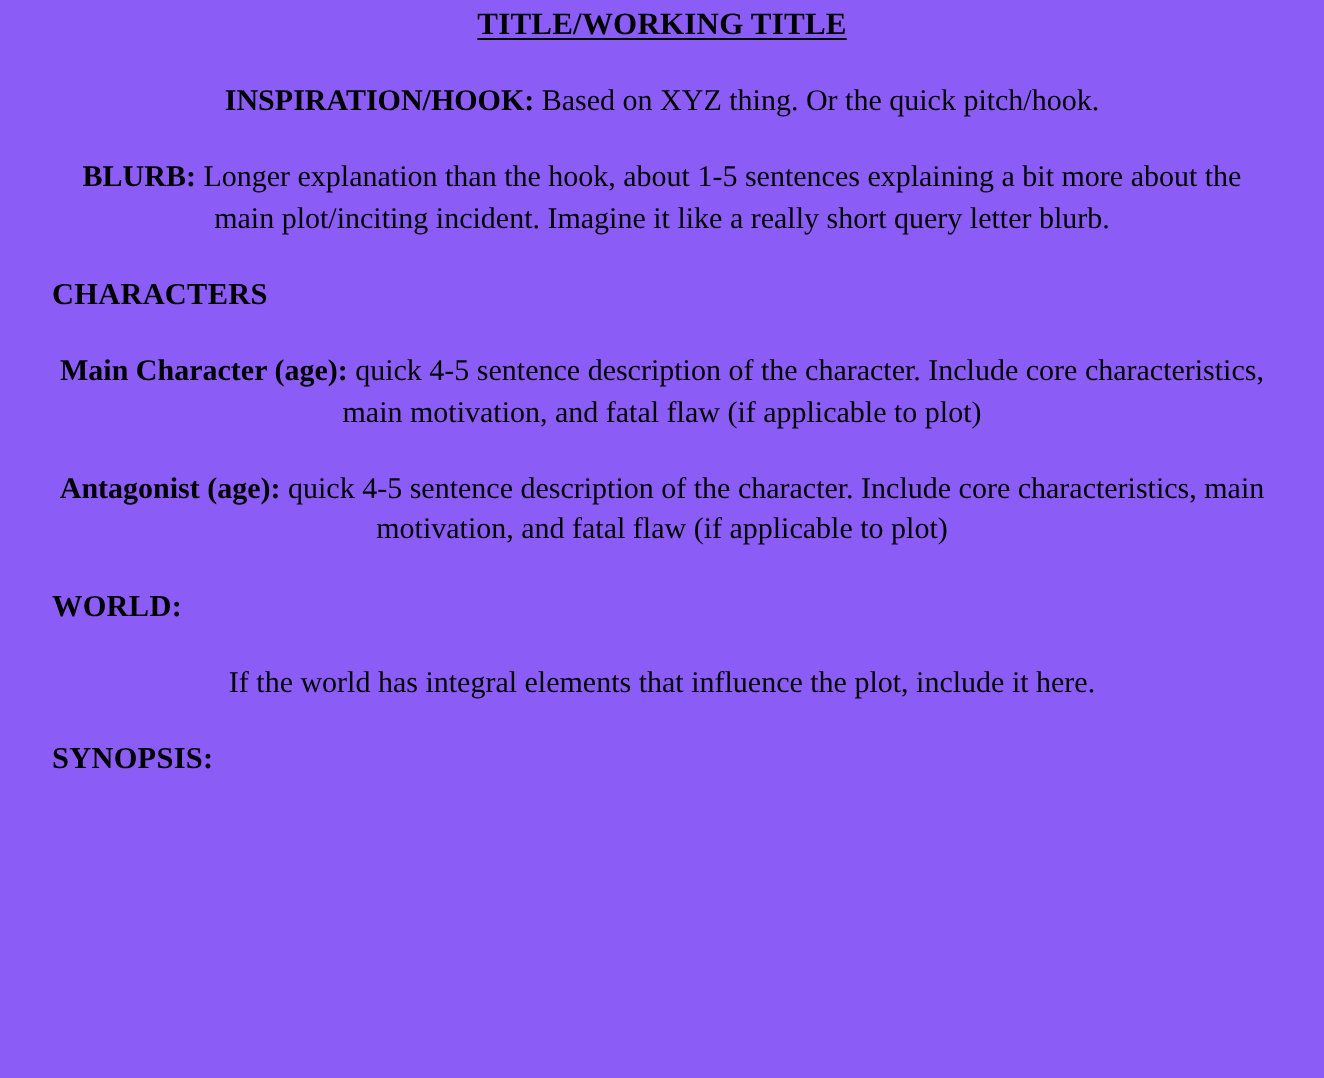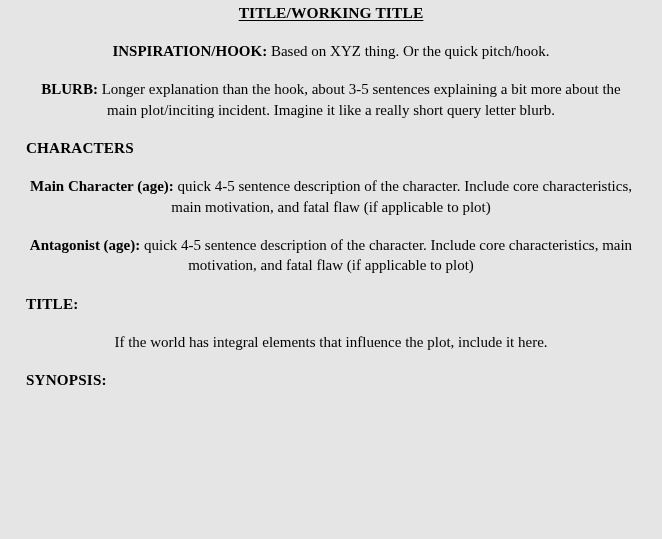--- a/index.html
+++ b/index.html
@@ -13,21 +13,21 @@
     overflow: hidden;
     font-family: "Liberation Serif", "DejaVu Serif", serif;
     color: #000000;
     -webkit-font-smoothing: antialiased;
   }
   .page {
     box-sizing: border-box;
     width: 662px;
     height: 539px;
     padding: 2px 26px 0 26px;
-    background: #e5e5e5;
+    background: #8b5cf6;
   }
   .doc-title {
     text-align: center;
     font-weight: bold;
     font-size: 15.5px;
     line-height: 20px;
     letter-spacing: 0.1px;
     margin: 0 0 18px 0;
     padding-top: 1px;
   }
@@ -63,34 +63,34 @@
 
   <div class="doc-title">
     <span class="title-text">TITLE/WORKING TITLE</span>
   </div>
 
   <p class="block">
     <span class="lead">INSPIRATION/HOOK:</span><span class="body-text"> Based on XYZ thing. Or the quick pitch/hook.</span>
   </p>
 
   <p class="block">
-    <span class="lead">BLURB:</span><span class="body-text"> Longer explanation than the hook, about 3-5 sentences explaining a bit more about the main plot/inciting incident. Imagine it like a really short query letter blurb.</span>
+    <span class="lead">BLURB:</span><span class="body-text"> Longer explanation than the hook, about 1-5 sentences explaining a bit more about the main plot/inciting incident. Imagine it like a really short query letter blurb.</span>
   </p>
 
   <p class="heading">CHARACTERS</p>
 
   <p class="block">
     <span class="lead">Main Character (age):</span><span class="body-text"> quick 4-5 sentence description of the character. Include core characteristics, main motivation, and fatal flaw (if applicable to plot)</span>
   </p>
 
   <p class="block">
     <span class="lead">Antagonist (age):</span><span class="body-text"> quick 4-5 sentence description of the character. Include core characteristics, main motivation, and fatal flaw (if applicable to plot)</span>
   </p>
 
 
-  <p class="heading">TITLE:</p>
+  <p class="heading">WORLD:</p>
 
   <p class="block">If the world has integral elements that influence the plot, include it here.</p>
 
   <p class="heading">SYNOPSIS:</p>
 
 
 </div>
 
 </body></html>

